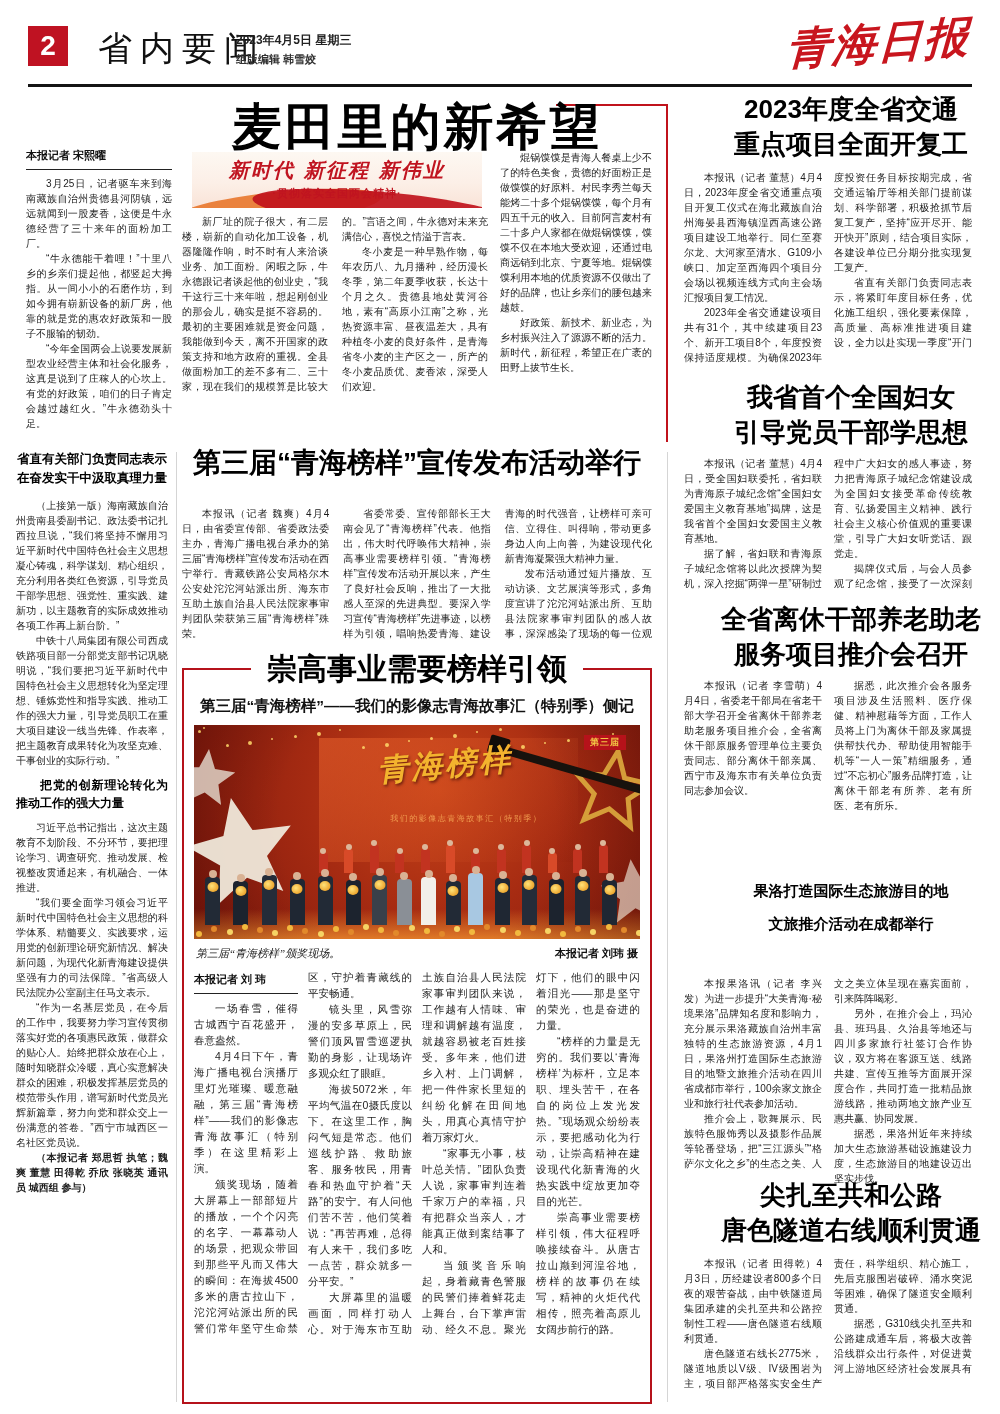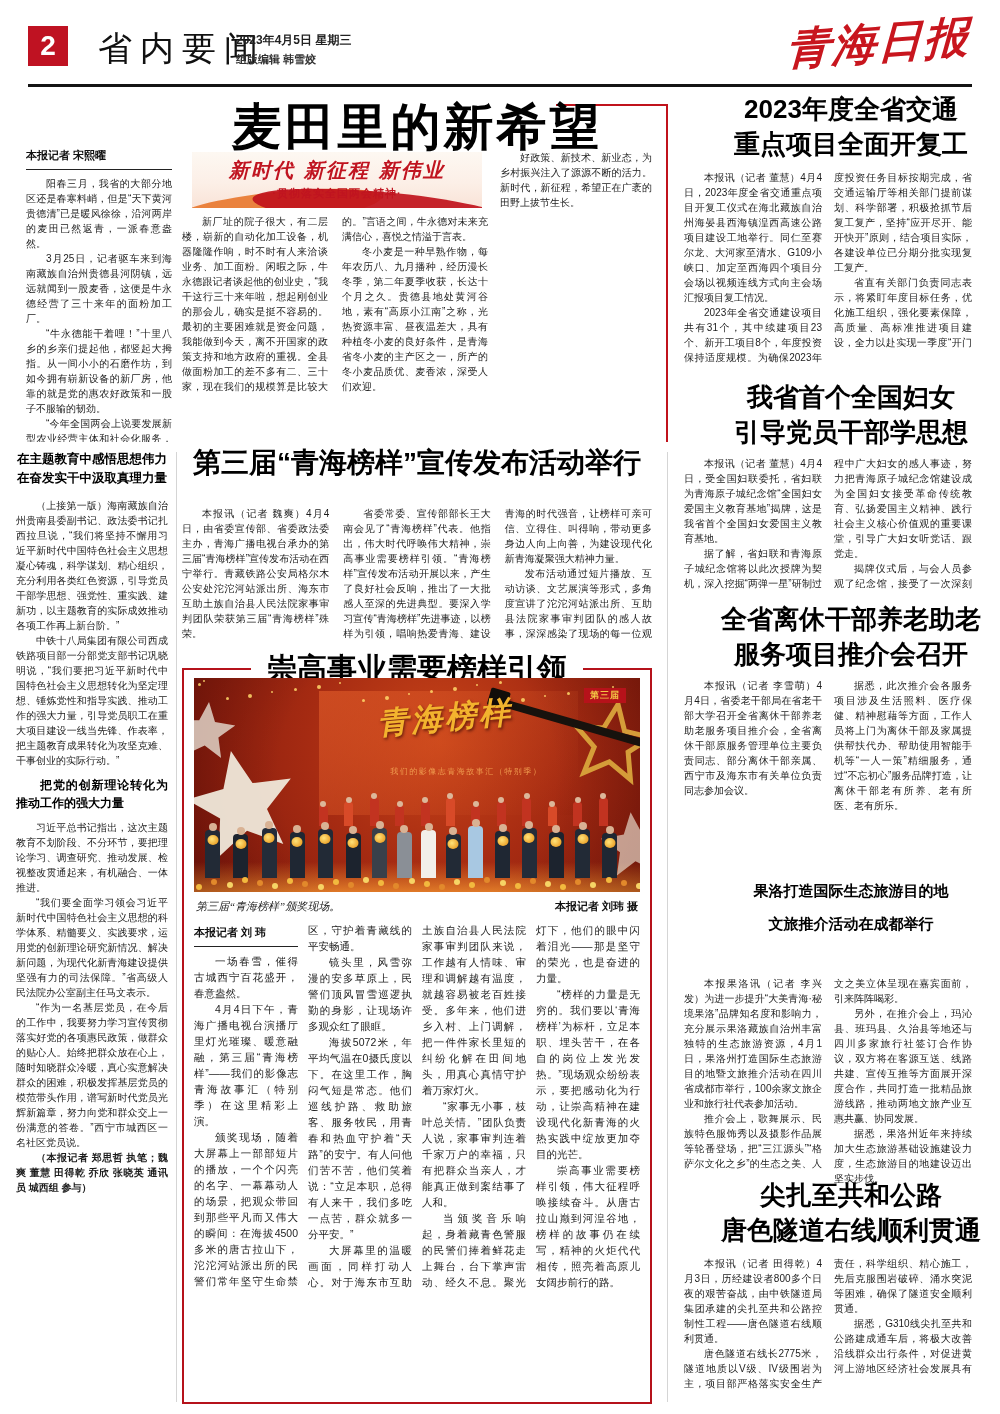--- a/index.html
+++ b/index.html
@@ -120,43 +120,44 @@
   <div class="abs vline-gray-l"></div>
 
   <div class="abs wheat-title">麦田里的新希望</div>
   <div class="abs banner">
     <div class="banner-l1">新时代 新征程 新伟业</div>
     <div class="banner-l2">·贯彻落实全国两会精神·</div>
   </div>
   <div class="abs wheat-col1 body-text">
     <div class="byline-block">本报记者 宋熙曜</div>
     <div>
-        <p>阳春三月，我省的大部分地区还是春寒料峭，但是“天下黄河贵德清”已是暖风徐徐，沿河两岸的麦田已然返青，一派春意盎然。</p>
         <p>3月25日，记者驱车来到海南藏族自治州贵德县河阴镇，远远就闻到一股麦香，这便是牛永德经营了三十来年的面粉加工厂。</p>
         <p>“牛永德能干着哩！”十里八乡的乡亲们提起他，都竖起大拇指。从一间小小的石磨作坊，到如今拥有崭新设备的新厂房，他靠的就是党的惠农好政策和一股子不服输的韧劲。</p>
         <p>“今年全国两会上说要发展新型农业经营主体和社会化服务，这真是说到了庄稼人的心坎上。有党的好政策，咱们的日子肯定会越过越红火。”牛永德劲头十足。</p>
       </div>
   </div>
   <div class="abs wheat-cols2 body-text">
       <p>新厂址的院子很大，有二层楼，崭新的自动化加工设备，机器隆隆作响，时不时有人来洽谈业务、加工面粉。闲暇之际，牛永德跟记者谈起他的创业史，“我干这行三十来年啦，想起刚创业的那会儿，确实是挺不容易的。最初的主要困难就是资金问题，我能做到今天，离不开国家的政策支持和地方政府的重视。全县做面粉加工的差不多有二、三十家，现在我们的规模算是比较大的。”言语之间，牛永德对未来充满信心，喜悦之情溢于言表。</p>
       <p>冬小麦是一种早熟作物，每年农历八、九月播种，经历漫长冬季，第二年夏季收获，长达十个月之久。贵德县地处黄河谷地，素有“高原小江南”之称，光热资源丰富、昼夜温差大，具有种植冬小麦的良好条件，是青海省冬小麦的主产区之一，所产的冬小麦品质优、麦香浓，深受人们欢迎。</p>
     </div>
   <div class="abs wheat-col4 body-text">
+      <p>焜锅馍馍是青海人餐桌上少不了的特色美食，贵德的好面粉正是做馍馍的好原料。村民李秀兰每天能烤二十多个焜锅馍馍，每个月有四五千元的收入。目前阿言麦村有二十多户人家都在做焜锅馍馍，馍馍不仅在本地大受欢迎，还通过电商远销到北京、宁夏等地。焜锅馍馍利用本地的优质资源不仅做出了好的品牌，也让乡亲们的腰包越来越鼓。</p>
       <p>好政策、新技术、新业态，为乡村振兴注入了源源不断的活力。新时代，新征程，希望正在广袤的田野上拔节生长。</p>
     </div>
 
   <div class="abs fabu-title">第三届“青海榜样”宣传发布活动举行</div>
   <div class="abs fabu-body body-text">
       <p>本报讯（记者 魏爽）4月4日，由省委宣传部、省委政法委主办，青海广播电视台承办的第三届“青海榜样”宣传发布活动在西宁举行。青藏铁路公安局格尔木公安处沱沱河站派出所、海东市互助土族自治县人民法院家事审判团队荣获第三届“青海榜样”殊荣。</p>
       <p>省委常委、宣传部部长王大南会见了“青海榜样”代表。他指出，伟大时代呼唤伟大精神，崇高事业需要榜样引领。“青海榜样”宣传发布活动开展以来，产生了良好社会反响，推出了一大批感人至深的先进典型。要深入学习宣传“青海榜样”先进事迹，以榜样为引领，唱响热爱青海、建设青海的时代强音，让榜样可亲可信、立得住、叫得响，带动更多身边人向上向善，为建设现代化新青海凝聚强大精神力量。</p>
       <p>发布活动通过短片播放、互动访谈、文艺展演等形式，多角度宣讲了沱沱河站派出所、互助县法院家事审判团队的感人故事，深深感染了现场的每一位观众。据悉，节目将于近期在青海卫视播出。</p>
     </div>
 
   <div class="abs cbox">
     <div class="cbox-title">崇高事业需要榜样引领</div>
+    <div class="cbox-sub">第三届“青海榜样”——我们的影像志青海故事汇（特别季）侧记</div>
 
     <div class="photo" id="photo">
       <div class="ph-badge">第三届</div>
       <div class="ph-title">青海榜样</div>
       <div class="ph-sub">我们的影像志青海故事汇（特别季）</div>
       <div class="photo-floor"></div>
       <div class="crane"></div>
     <svg viewBox="0 0 446 214" preserveAspectRatio="none" style="position: absolute; inset: 0px; width: 100%; height: 100%; z-index: 1; pointer-events: none;">
           <polygon points="36.9,73.1 58.5,105.1 96.8,100.5 73.0,130.9 89.3,165.9 53.0,152.7 24.7,178.9 26.1,140.4 -7.6,121.6 29.4,111.0" fill="#efe8da" opacity="0.95"></polygon>
           <polygon points="15.0,24.1 21.0,43.9 41.3,47.6 24.4,59.4 27.1,79.9 10.7,67.4 -8.0,76.4 -1.2,56.9 -15.5,41.9 5.2,42.3" fill="#e6dfd2" opacity="0.8"></polygon>
@@ -274,33 +275,33 @@
       <span class="photo-credit">本报记者 刘玮 摄</span>
     </div>
 
     <div class="cbox-body body-text">
       <div class="byline-block">本报记者 刘 玮</div>
       <div>
           <p>一场春雪，催得古城西宁百花盛开，春意盎然。</p>
           <p>4月4日下午，青海广播电视台演播厅里灯光璀璨、暖意融融，第三届“青海榜样”——我们的影像志青海故事汇（特别季）在这里精彩上演。</p>
           <p>颁奖现场，随着大屏幕上一部部短片的播放，一个个闪亮的名字、一幕幕动人的场景，把观众带回到那些平凡而又伟大的瞬间：在海拔4500多米的唐古拉山下，沱沱河站派出所的民警们常年坚守生命禁区，守护着青藏线的平安畅通。</p>
           <p>镜头里，风雪弥漫的安多草原上，民警们顶风冒雪巡逻执勤的身影，让现场许多观众红了眼眶。</p>
-          <p>海拔5072米，年平均气温在0摄氏度以下。在这里工作，胸闷气短是常态。他们巡线护路、救助旅客、服务牧民，用青春和热血守护着“天路”的安宁。有人问他们苦不苦，他们笑着说：“立足本职，总得有人来干，我们多吃一点苦，群众就多一分平安。”</p>
+          <p>海拔5072米，年平均气温在0摄氏度以下。在这里工作，胸闷气短是常态。他们巡线护路、救助旅客、服务牧民，用青春和热血守护着“天路”的安宁。有人问他们苦不苦，他们笑着说：“再苦再难，总得有人来干，我们多吃一点苦，群众就多一分平安。”</p>
           <p>大屏幕里的温暖画面，同样打动人心。对于海东市互助土族自治县人民法院家事审判团队来说，工作越有人情味、审理和调解越有温度，就越容易被老百姓接受。多年来，他们进乡入村、上门调解，把一件件家长里短的纠纷化解在田间地头，用真心真情守护着万家灯火。</p>
           <p>“家事无小事，枝叶总关情。”团队负责人说，家事审判连着千家万户的幸福，只有把群众当亲人，才能真正做到案结事了人和。</p>
           <p>当颁奖音乐响起，身着藏青色警服的民警们捧着鲜花走上舞台，台下掌声雷动、经久不息。聚光灯下，他们的眼中闪着泪光——那是坚守的荣光，也是奋进的力量。</p>
           <p>“榜样的力量是无穷的。我们要以‘青海榜样’为标杆，立足本职、埋头苦干，在各自的岗位上发光发热。”现场观众纷纷表示，要把感动化为行动，让崇高精神在建设现代化新青海的火热实践中绽放更加夺目的光芒。</p>
           <p>崇高事业需要榜样引领，伟大征程呼唤接续奋斗。从唐古拉山巅到河湟谷地，榜样的故事仍在续写，精神的火炬代代相传，照亮着高原儿女阔步前行的路。</p>
         </div>
     </div>
   </div>
 
   <div class="abs zhuti body-text">
     <div class="zhuti-title">
-      <span>在主题教育中感悟思想伟力</span>
+      <span>省直有关部门负责同志表示</span>
       <span>在奋发实干中汲取真理力量</span>
     </div>
     <div>
         <p>（上接第一版）海南藏族自治州贵南县委副书记、政法委书记扎西拉旦说，“我们将坚持不懈用习近平新时代中国特色社会主义思想凝心铸魂，科学谋划、精心组织，充分利用各类红色资源，引导党员干部学思想、强党性、重实践、建新功，以主题教育的实际成效推动各项工作再上新台阶。”</p>
         <p>中铁十八局集团有限公司西成铁路项目部一分部党支部书记巩晓明说，“我们要把习近平新时代中国特色社会主义思想转化为坚定理想、锤炼党性和指导实践、推动工作的强大力量，引导党员职工在重大项目建设一线当先锋、作表率，把主题教育成果转化为攻坚克难、干事创业的实际行动。”</p>
       </div>
     <div class="zhuti-sub">把党的创新理论转化为推动工作的强大力量</div>
     <div>
         <p>习近平总书记指出，这次主题教育不划阶段、不分环节，要把理论学习、调查研究、推动发展、检视整改贯通起来，有机融合、一体推进。</p>
         <p>“我们要全面学习领会习近平新时代中国特色社会主义思想的科学体系、精髓要义、实践要求，运用党的创新理论研究新情况、解决新问题，为现代化新青海建设提供坚强有力的司法保障。”省高级人民法院办公室副主任马文表示。</p>

